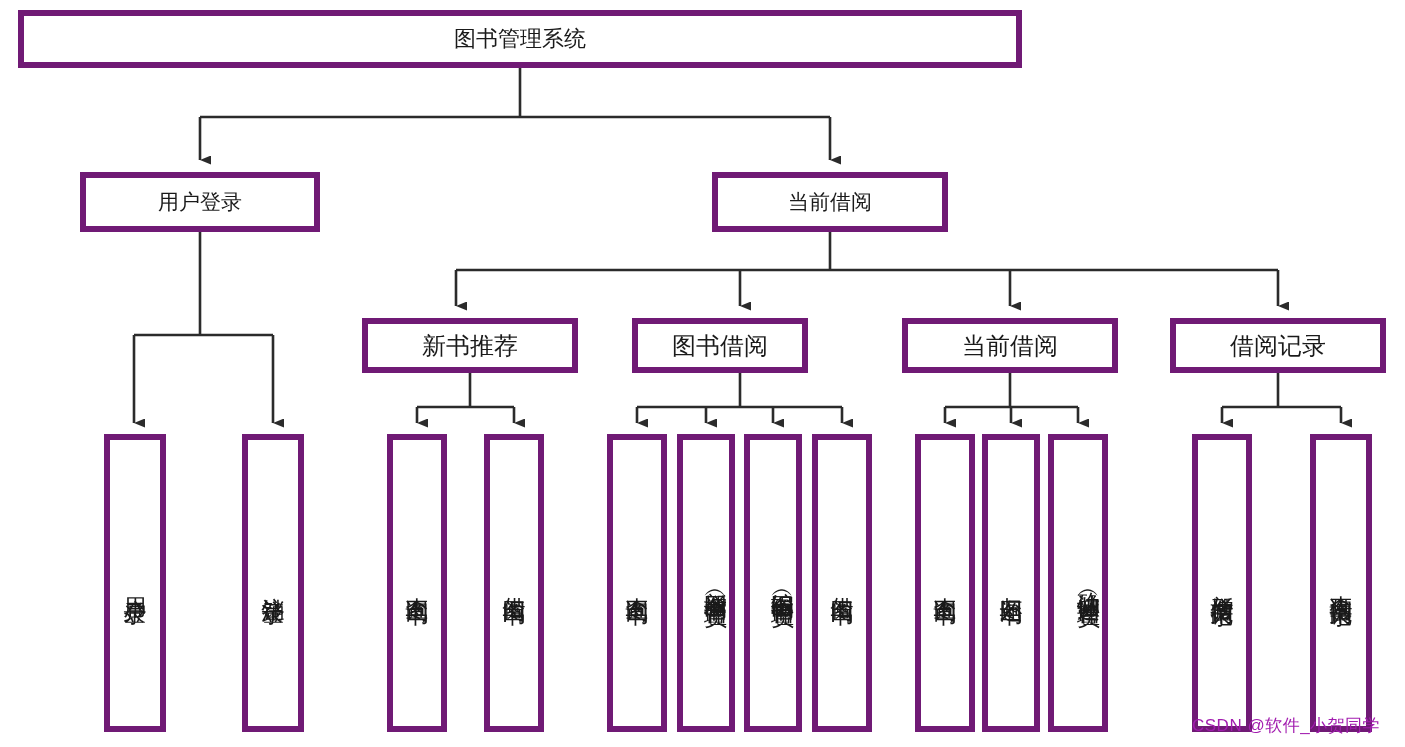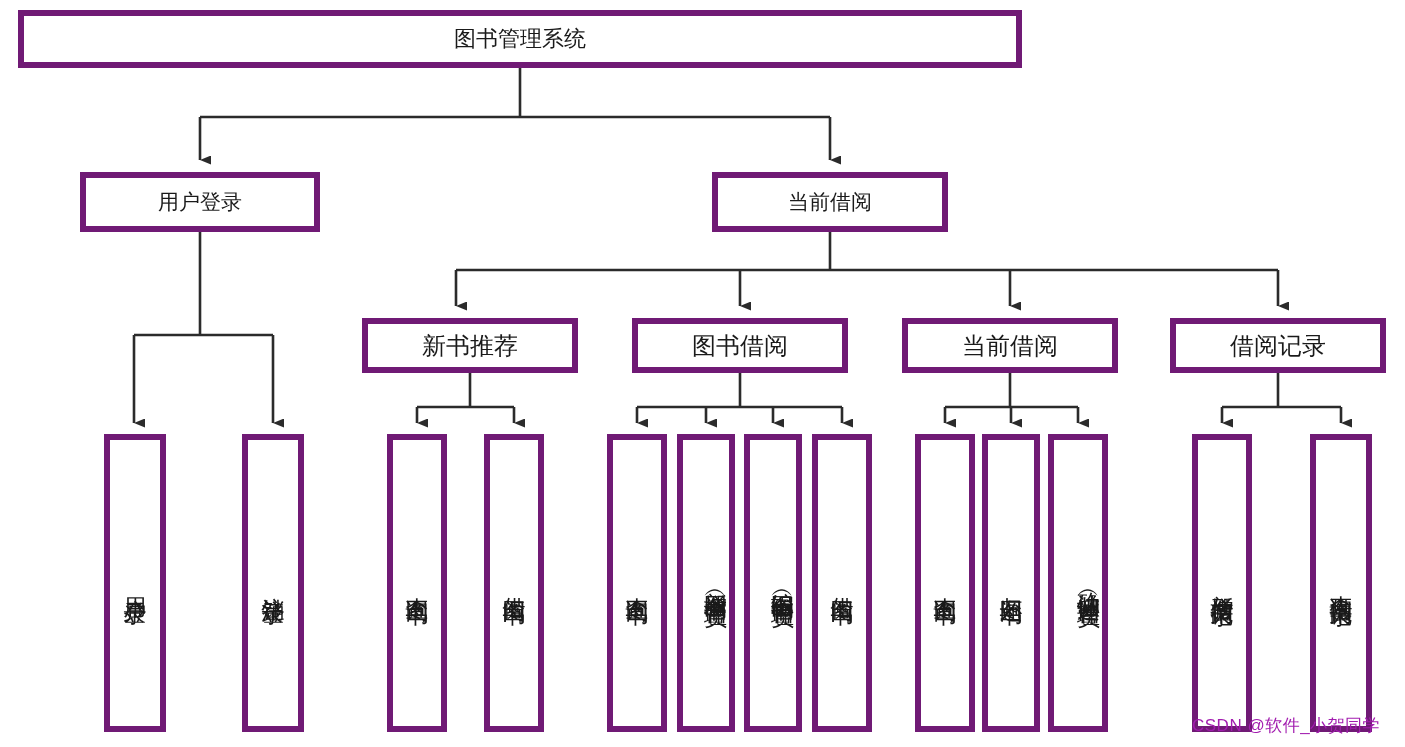--- a/index.html
+++ b/index.html
@@ -111,21 +111,21 @@
   <div class="node level1" style="left:80px;top:172px;width:240px;height:60px;">
     <span>用户登录</span>
   </div>
   <div class="node level1" style="left:712px;top:172px;width:236px;height:60px;">
     <span>当前借阅</span>
   </div>
 
   <div class="node level2" style="left:362px;top:318px;width:216px;height:55px;">
     <span>新书推荐</span>
   </div>
-  <div class="node level2" style="left:632px;top:318px;width:216px;height:55px;">
+  <div class="node level2" style="left:632px;top:318px;width:176px;height:55px;">
     <span>图书借阅</span>
   </div>
   <div class="node level2" style="left:902px;top:318px;width:216px;height:55px;">
     <span>当前借阅</span>
   </div>
   <div class="node level2" style="left:1170px;top:318px;width:216px;height:55px;text-align:right;">
     <span>借阅记录</span>
   </div>
 
   <div class="node leaf" style="left:104px;top:434px;width:62px;height:298px;">

